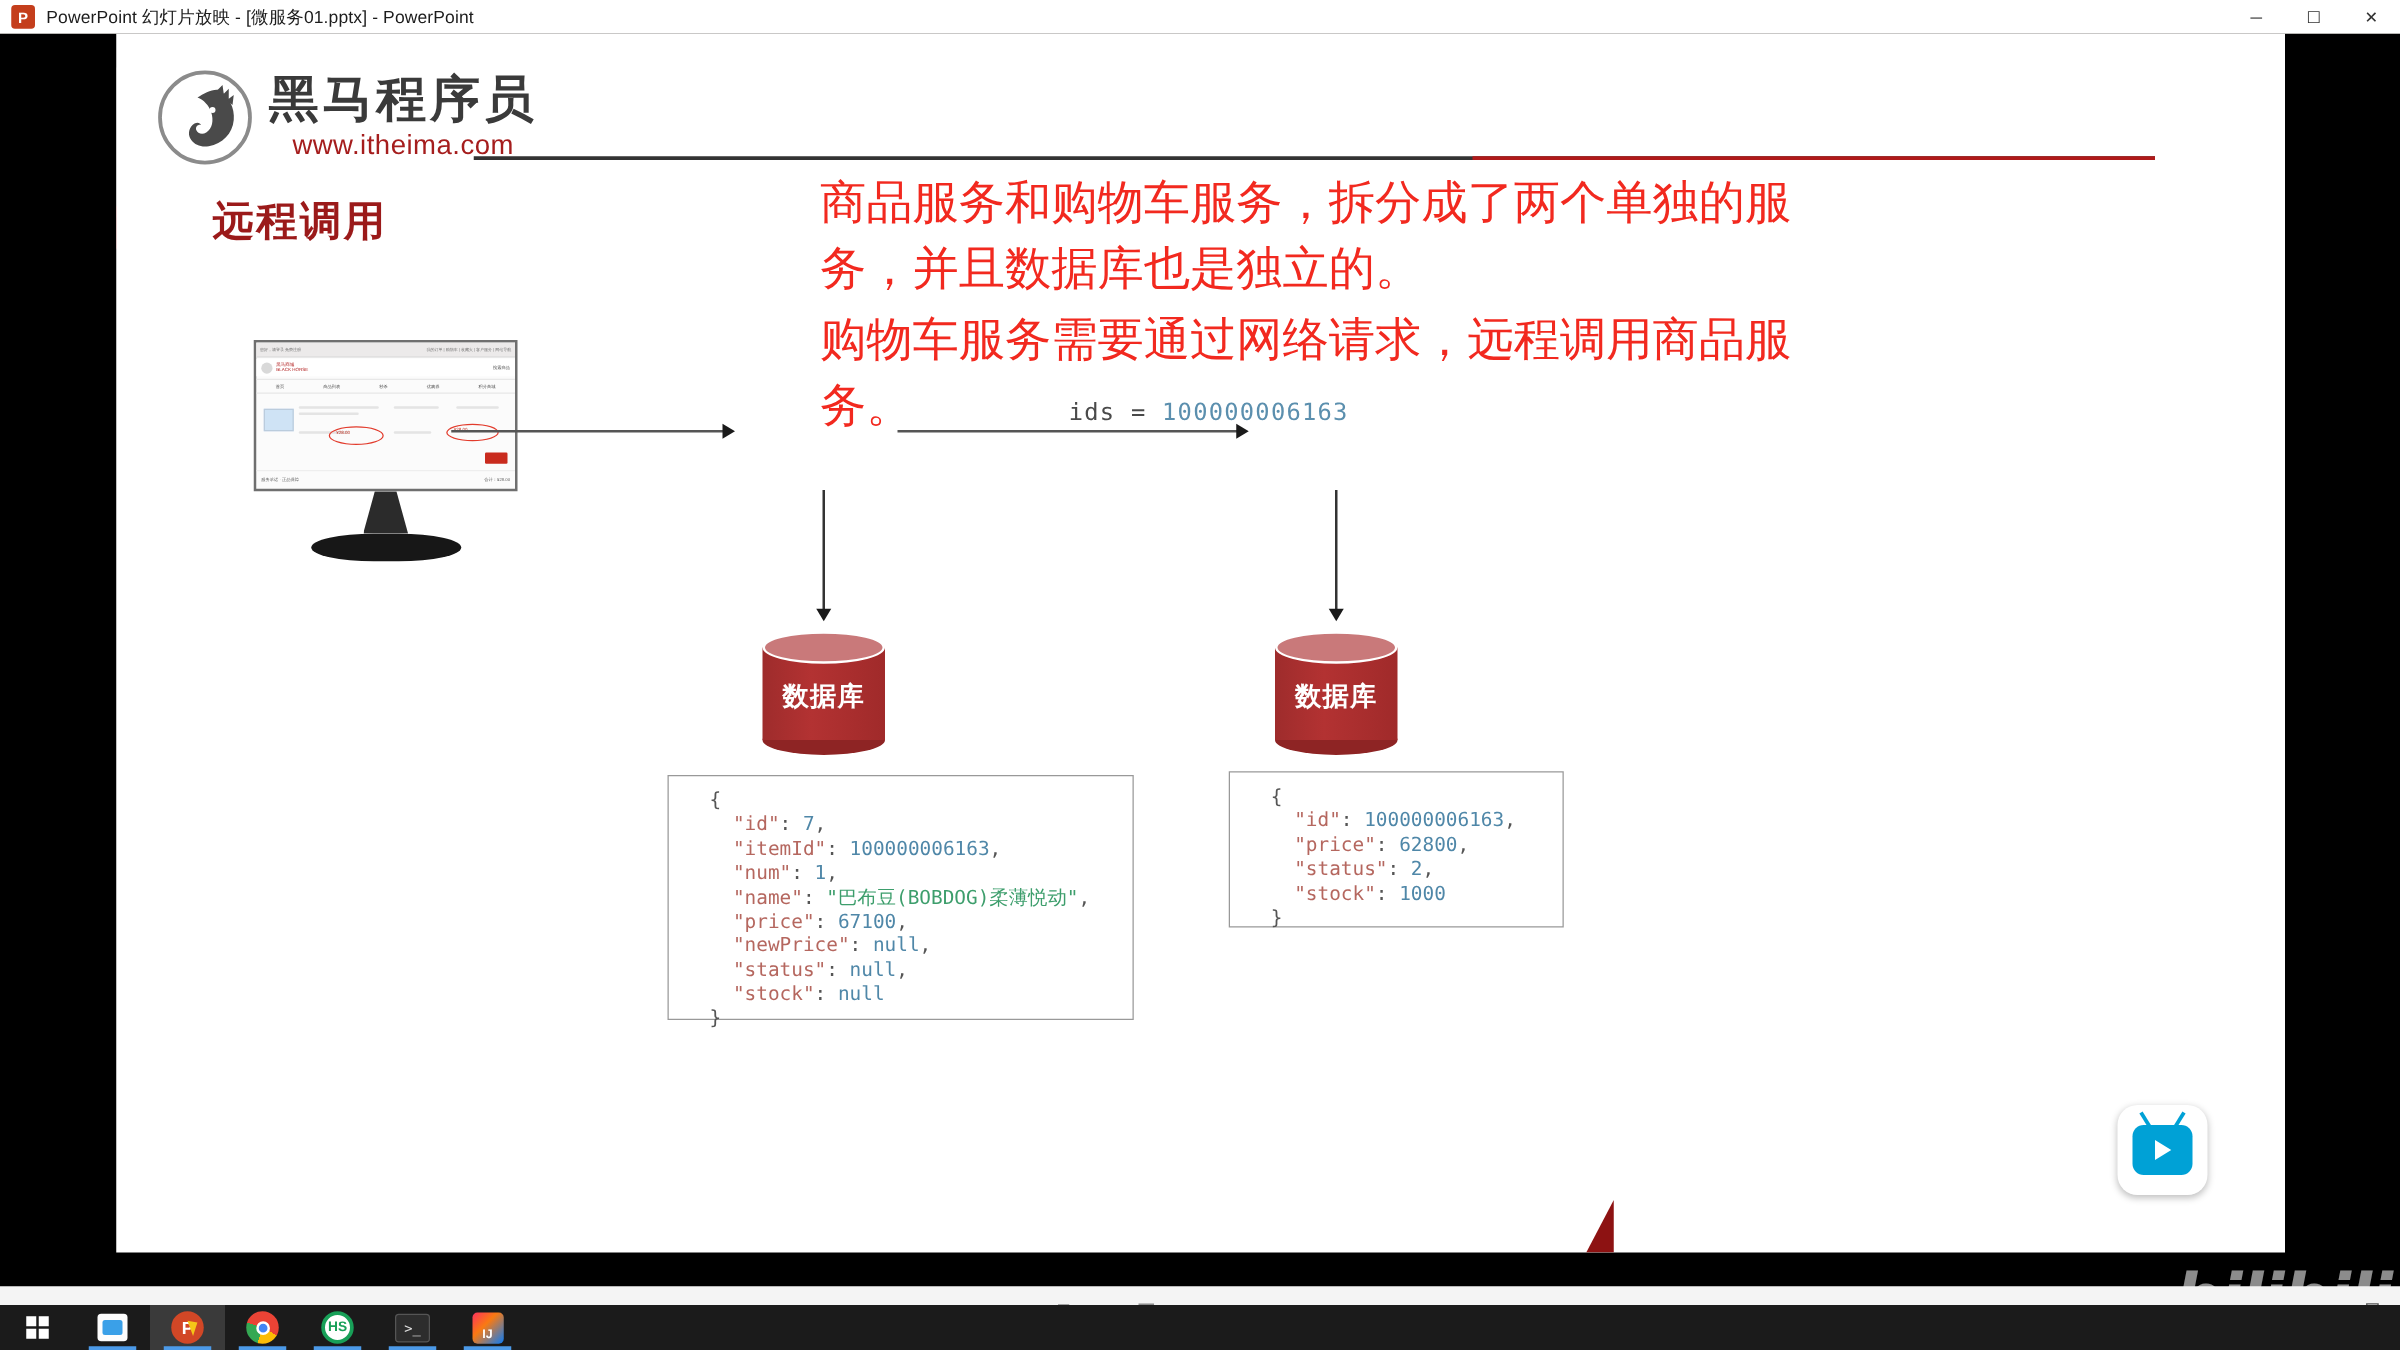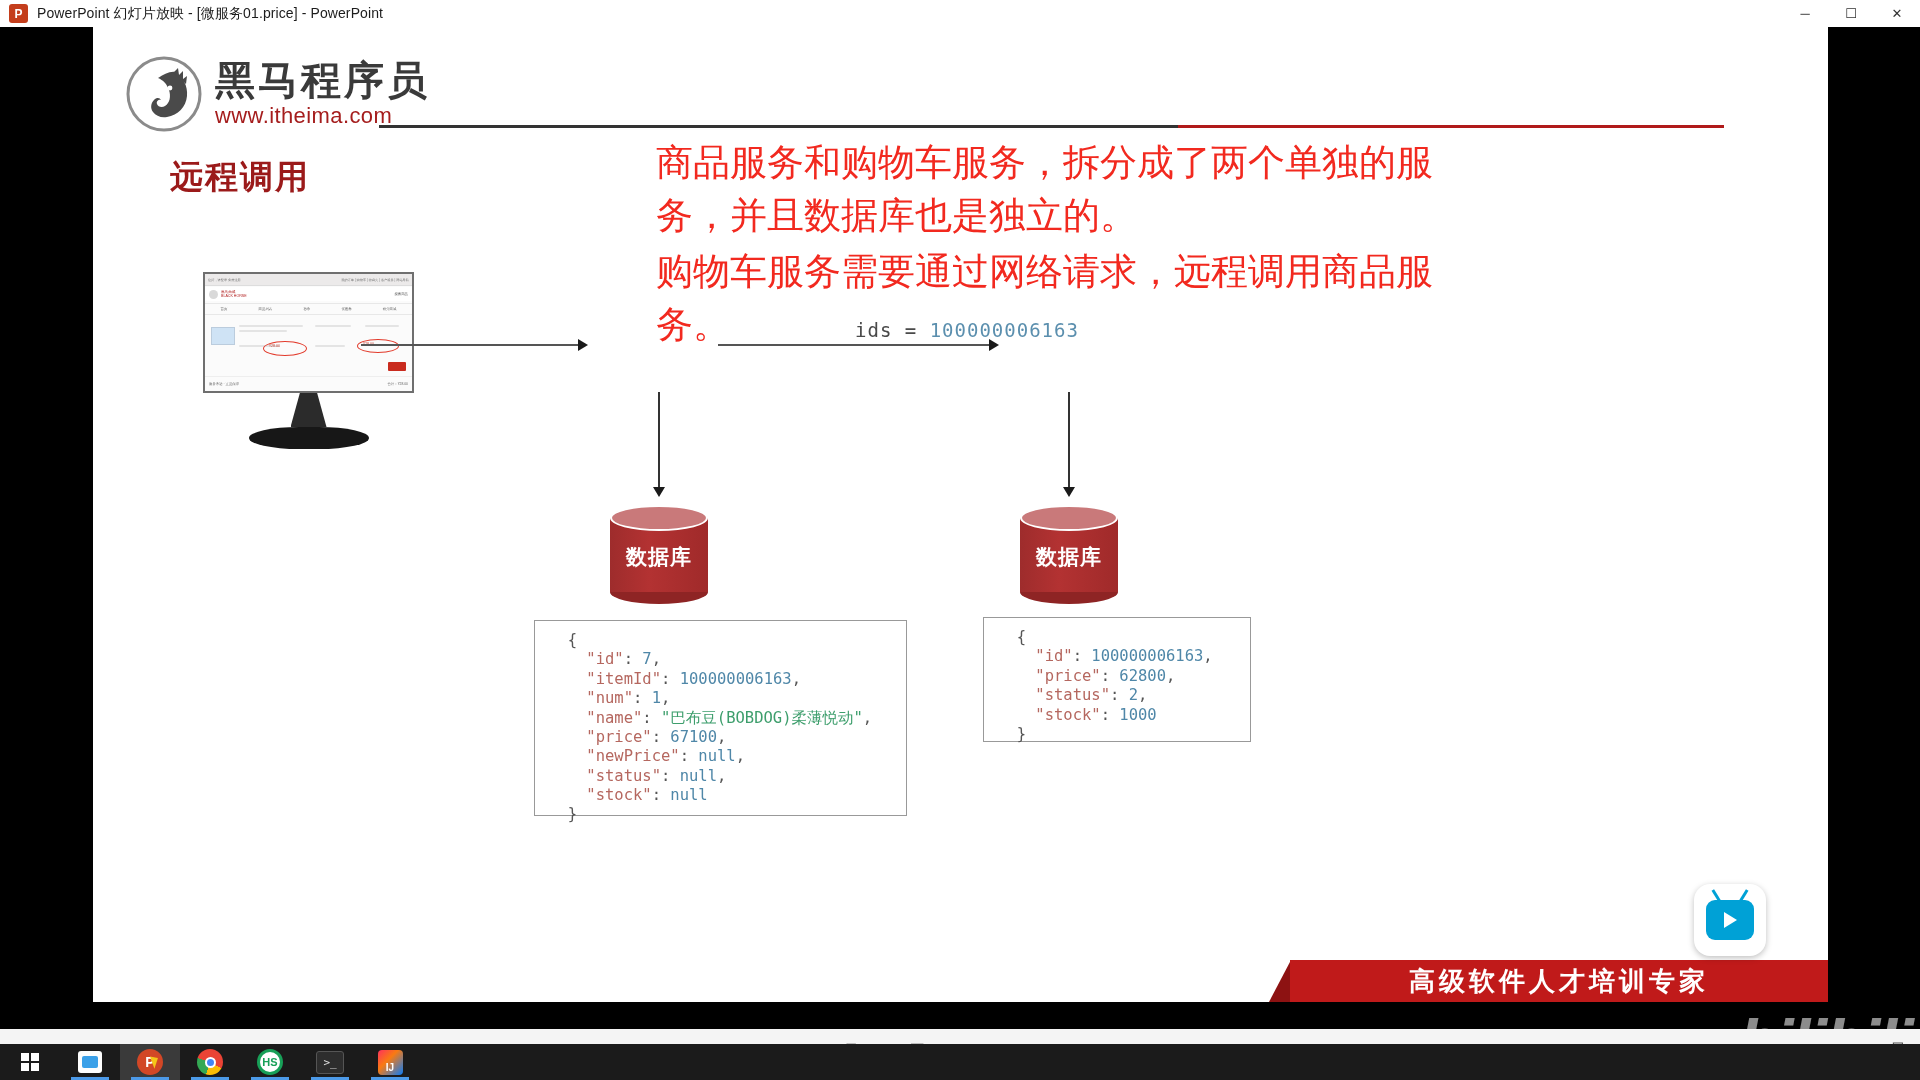--- a/index.html
+++ b/index.html
@@ -61,21 +61,21 @@
     display:flex; align-items:center; justify-content:center;
   }
   .logo-text { margin-left:12px; }
   .logo-cn {
     font-size:40px; font-weight:bold; color:#3a3a3a;
     letter-spacing:3px; line-height:1.05;
     font-family:"DejaVu Sans","Liberation Sans",sans-serif;
   }
   .logo-url {
     font-size:22px; color:#a51d1d; letter-spacing:0.4px;
-    margin-top:2px; font-family:"Liberation Sans",sans-serif;
+    margin-top:2px; font-family:"Liberation Sans",sans-serif;text-align:center;
   }
   .slogan {
     position:absolute; left:400px; top:42px; width:1220px;
     text-align:center; font-size:34px; color:#2f2f2f;
     font-family:"DejaVu Serif","Liberation Serif",serif;
     letter-spacing:2px; white-space:nowrap;
   }
   .hr-black {
     position:absolute; left:286px; top:98px; width:1345px; height:3px;
     background:#333333;
@@ -366,21 +366,21 @@
     transform:rotate(-20deg);
   }
 </style>
 </head>
 <body>
 
 <div id="app">
 
   <div class="titlebar">
     <div class="tb-icon">P</div>
-    <div class="tb-title">PowerPoint 幻灯片放映 - [微服务01.price] - PowerPoint</div>
+    <div class="tb-title">PowerPoint 幻灯片放映 - [微服务01.pptx] - PowerPoint</div>
     <div class="tb-btns">
       <div class="tb-btn">─</div>
       <div class="tb-btn">☐</div>
       <div class="tb-btn close-btn">✕</div>
     </div>
   </div>
 
   <div class="stage">
 
     <div class="rail"></div>
@@ -489,21 +489,20 @@
           <span class="db-text">数据库</span>
         </div>
         <div class="db-bottom"></div>
       </div>
 
       <div class="codebox" id="codebox-left" style="left:441px;top:593px;width:373px;height:196px;"><div><span class="k-brace">  {</span></div><div><span class="k-punc">    </span><span class="k-key">"id"</span><span class="k-punc">: </span><span class="k-num">7</span><span class="k-punc">,</span></div><div><span class="k-punc">    </span><span class="k-key">"itemId"</span><span class="k-punc">: </span><span class="k-num">100000006163</span><span class="k-punc">,</span></div><div><span class="k-punc">    </span><span class="k-key">"num"</span><span class="k-punc">: </span><span class="k-num">1</span><span class="k-punc">,</span></div><div><span class="k-punc">    </span><span class="k-key">"name"</span><span class="k-punc">: </span><span class="k-str">"巴布豆(BOBDOG)柔薄悦动"</span><span class="k-punc">,</span></div><div><span class="k-punc">    </span><span class="k-key">"price"</span><span class="k-punc">: </span><span class="k-num">67100</span><span class="k-punc">,</span></div><div><span class="k-punc">    </span><span class="k-key">"newPrice"</span><span class="k-punc">: </span><span class="k-null">null</span><span class="k-punc">,</span></div><div><span class="k-punc">    </span><span class="k-key">"status"</span><span class="k-punc">: </span><span class="k-null">null</span><span class="k-punc">,</span></div><div><span class="k-punc">    </span><span class="k-key">"stock"</span><span class="k-punc">: </span><span class="k-null">null</span><span class="k-punc"></span></div><div><span class="k-brace">  }</span></div></div>
 
       <div class="codebox" id="codebox-right" style="left:890px;top:590px;width:268px;height:125px;"><div><span class="k-brace">  {</span></div><div><span class="k-punc">    </span><span class="k-key">"id"</span><span class="k-punc">: </span><span class="k-num">100000006163</span><span class="k-punc">,</span></div><div><span class="k-punc">    </span><span class="k-key">"price"</span><span class="k-punc">: </span><span class="k-num">62800</span><span class="k-punc">,</span></div><div><span class="k-punc">    </span><span class="k-key">"status"</span><span class="k-punc">: </span><span class="k-num">2</span><span class="k-punc">,</span></div><div><span class="k-punc">    </span><span class="k-key">"stock"</span><span class="k-punc">: </span><span class="k-num">1000</span><span class="k-punc"></span></div><div><span class="k-brace">  }</span></div></div>
 
       <div class="banner-tail"></div>
-      <div class="banner">高级软件人才培训专家</div>
     </div>
 
     <div class="bili-badge">
       <div class="bili-inner">
         <span class="bili-ear-l"></span>
           <span class="bili-ear-r"></span>
         <span class="bili-play"></span>
       </div>
     </div>
 

